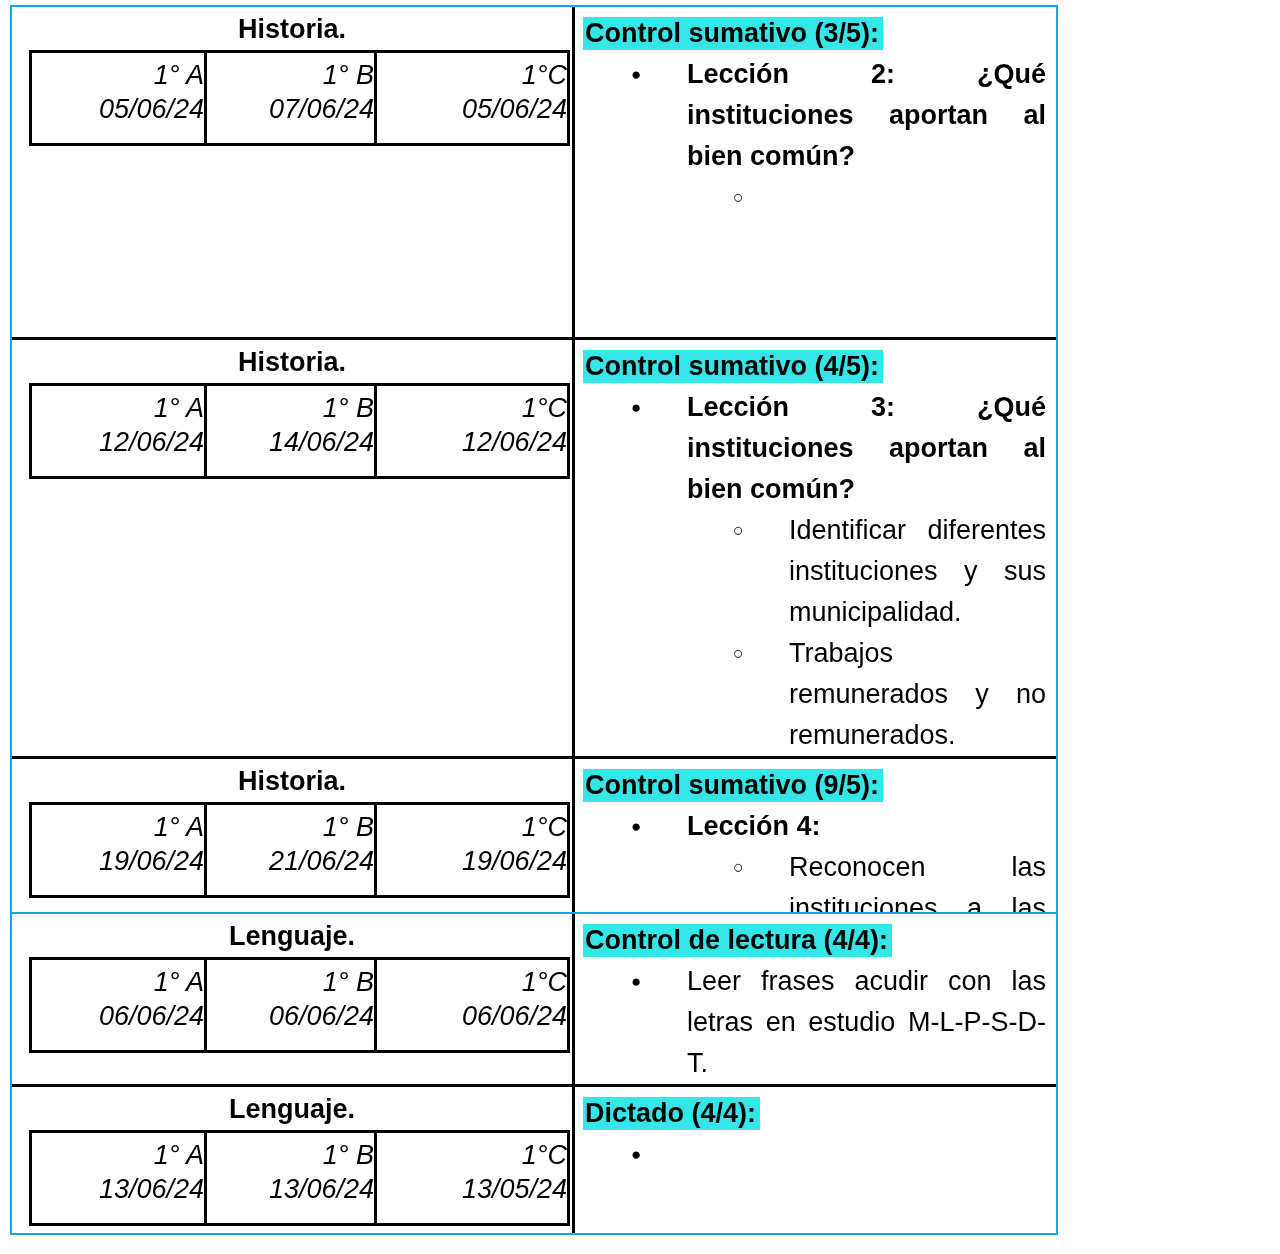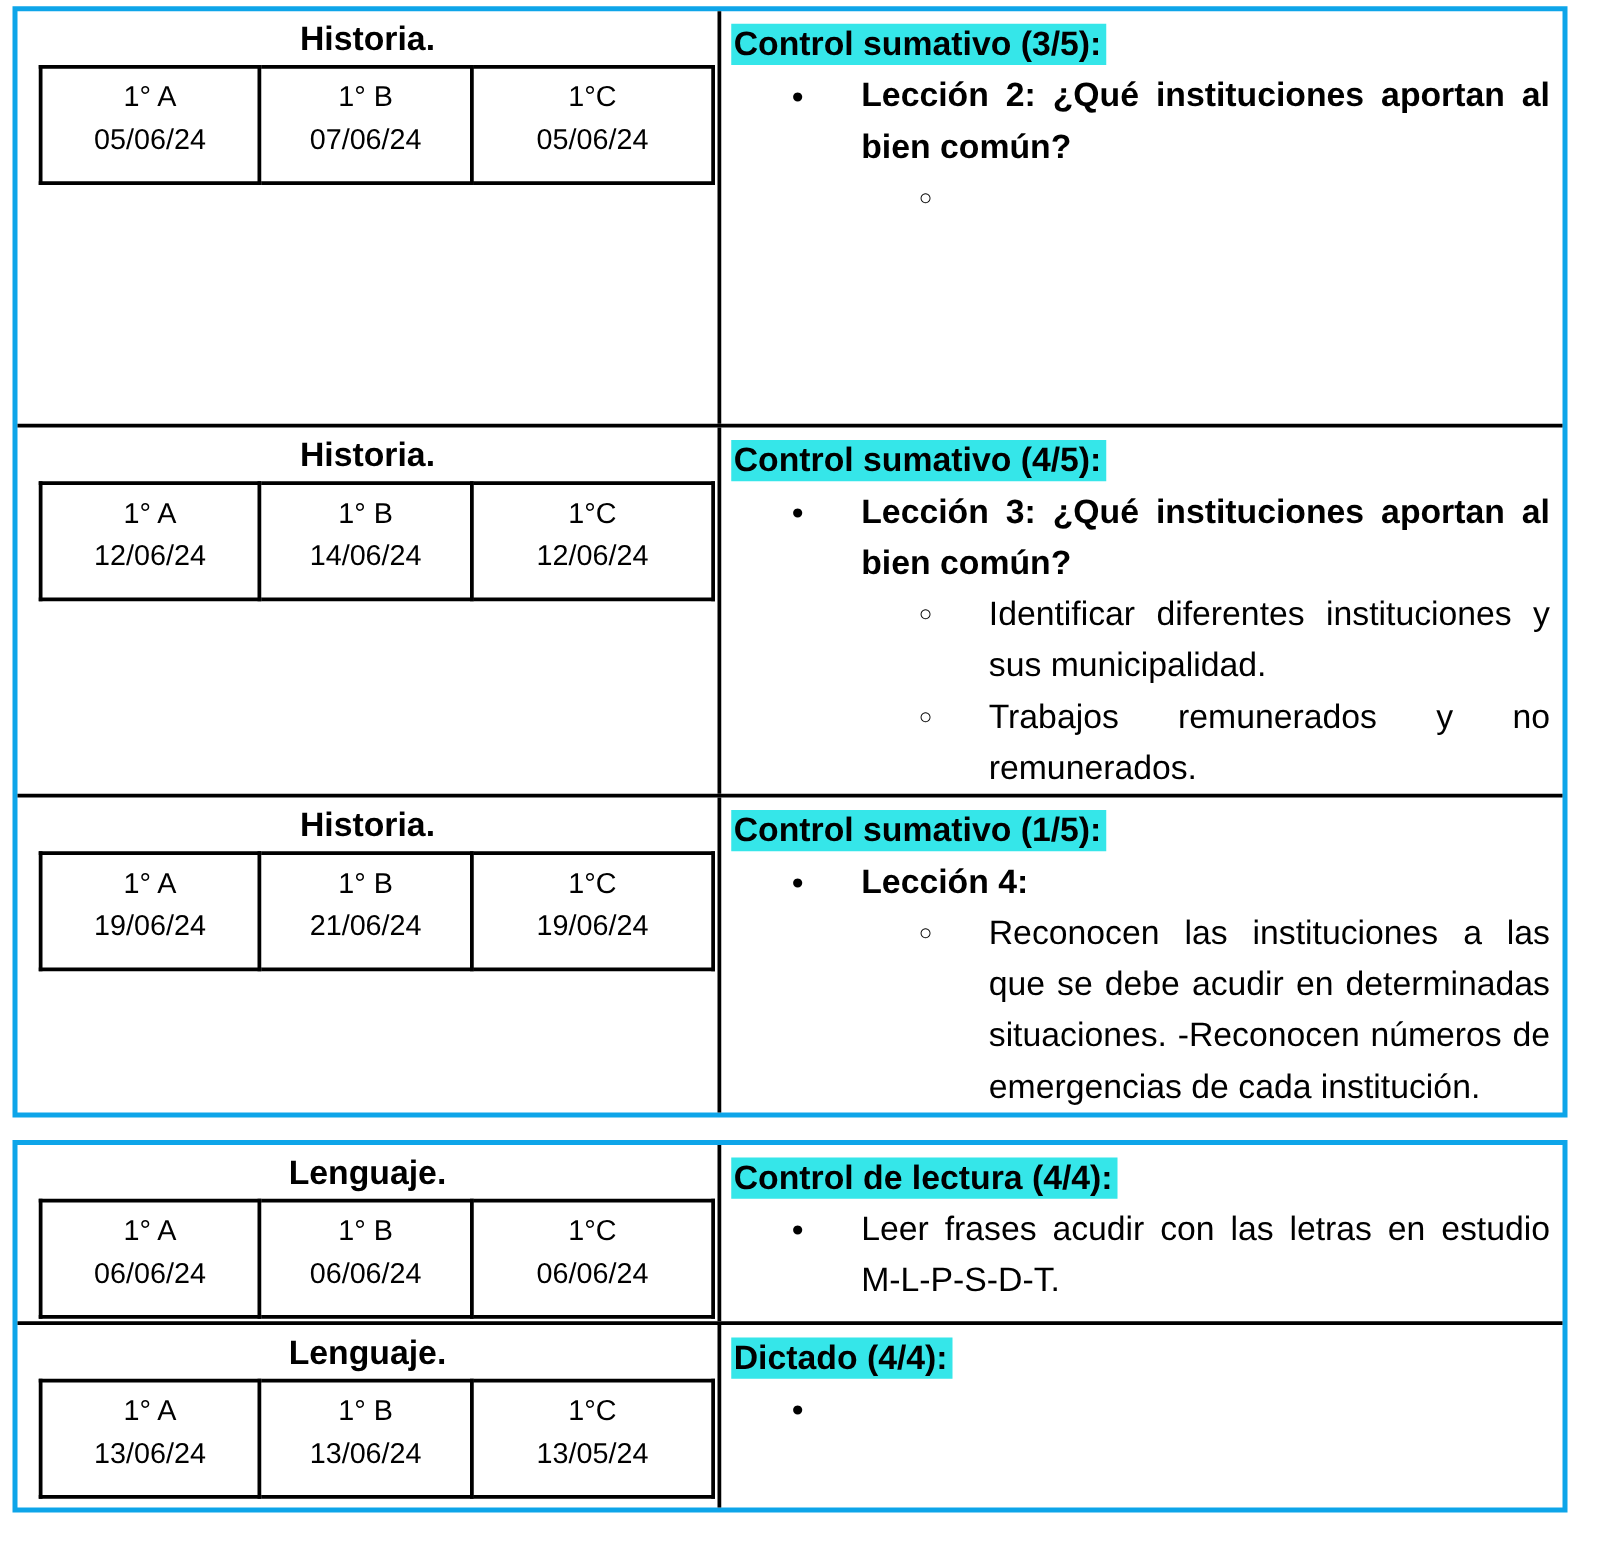--- a/index.html
+++ b/index.html
@@ -13,22 +13,22 @@
   }
   .artifact {
     position: absolute;
     left: 579px; top: 928px;
     width: 330px; height: 22px;
     background: var(--artifact, #d9f7f8);
   }
   .outer {
     position: absolute;
     left: 10px;
-    width: 1244px;
-    border: 4px solid #0ea5e9;
+    width: 1048px;
+    border: 2px solid #0ea5e9;
     box-sizing: border-box;
     background: #fff;
   }
   #t1 { top: 5px; }
   #t2 { top: 912px; }
   .row { display: flex; }
   .row + .row { border-top: 3px solid #000; }
   .cell-left {
     width: 560px;
     box-sizing: border-box;
@@ -57,25 +57,26 @@
     line-height: 33px;
   }
   .inner {
     margin: 4px 0 0 17px;
     border-collapse: collapse;
     table-layout: fixed;
     width: 529px;
   }
   .inner td {
     border: 3px solid #000;
-    text-align: center;
-    font-size: 23px;
+    text-align: right;
+    font-size: 27px;
     line-height: 34px;
     padding: 5px 0 17px 0;
     vertical-align: top;
+    font-style: italic;
   }
   .inner td.c1 { width: 172px; }
   .inner td.c2 { width: 167px; }
   .inner td.c3 { width: 190px; }
 
   .heading-line { line-height: 41px; }
   .hl {
     background: var(--hl, #35e6e9);
     font-weight: bold;
     padding: 1px 4px 2px 2px;
@@ -206,21 +207,21 @@
         <td class="c3">
           <div>1°C</div>
           <div>19/06/24</div>
         </td>
       </tr>
           </tbody>
         </table>
     </div>
     <div class="cell-right">
       <div class="heading-line">
-        <span class="hl">Control sumativo (1/5):</span>
+        <span class="hl">Control sumativo (9/5):</span>
       </div>
       <div class="b1 bold">
         <span class="marker">●</span>
         <span>Lección 4:</span>
       </div>
       <div class="b2">
         <span class="marker">○</span>
         <span>Reconocen las instituciones a las que se debe acudir en determinadas situaciones. -Reconocen números de emergencias de cada institución.</span>
       </div>
     </div>

